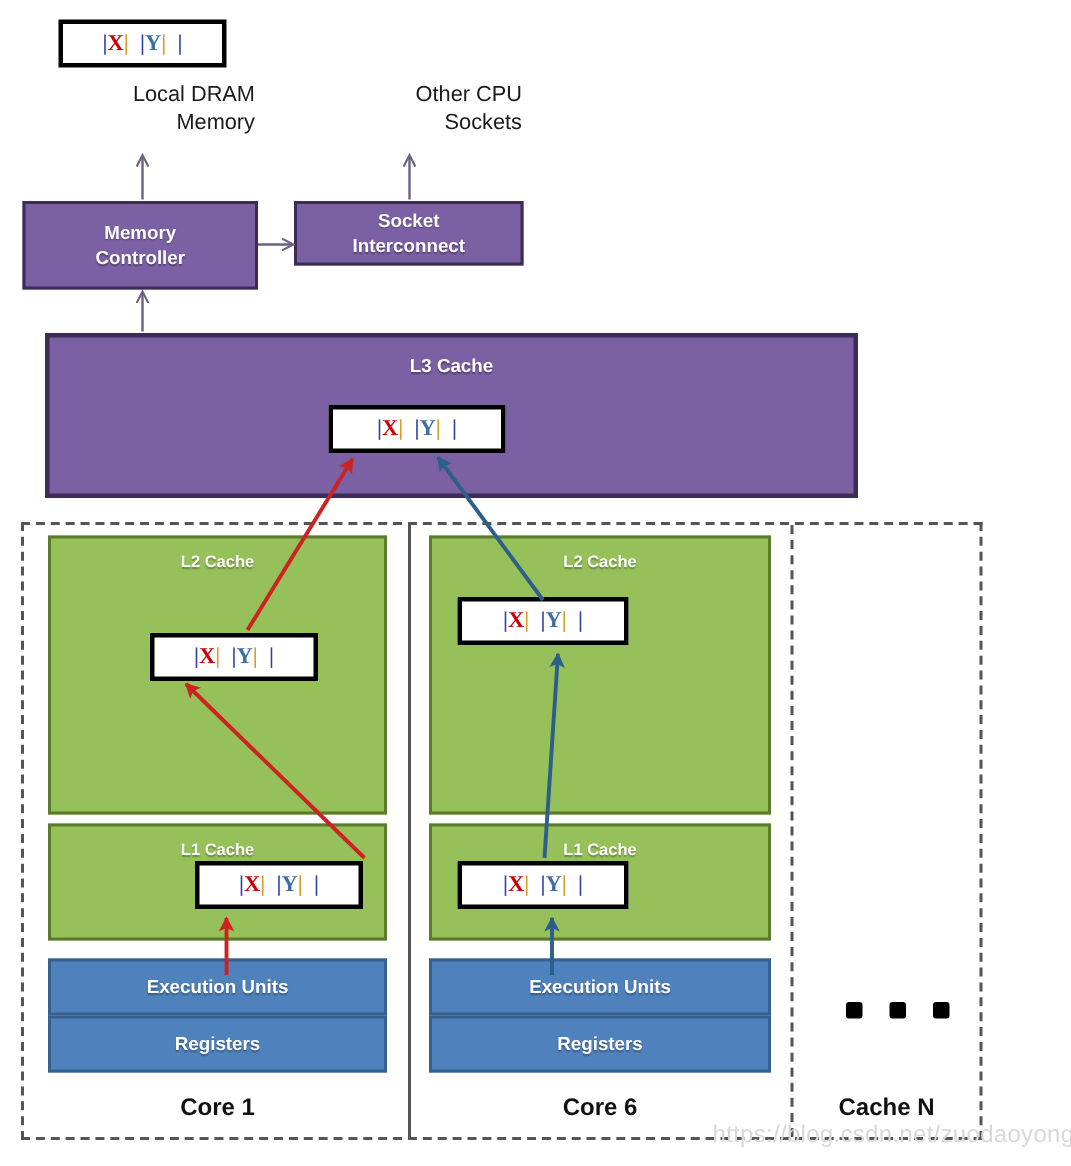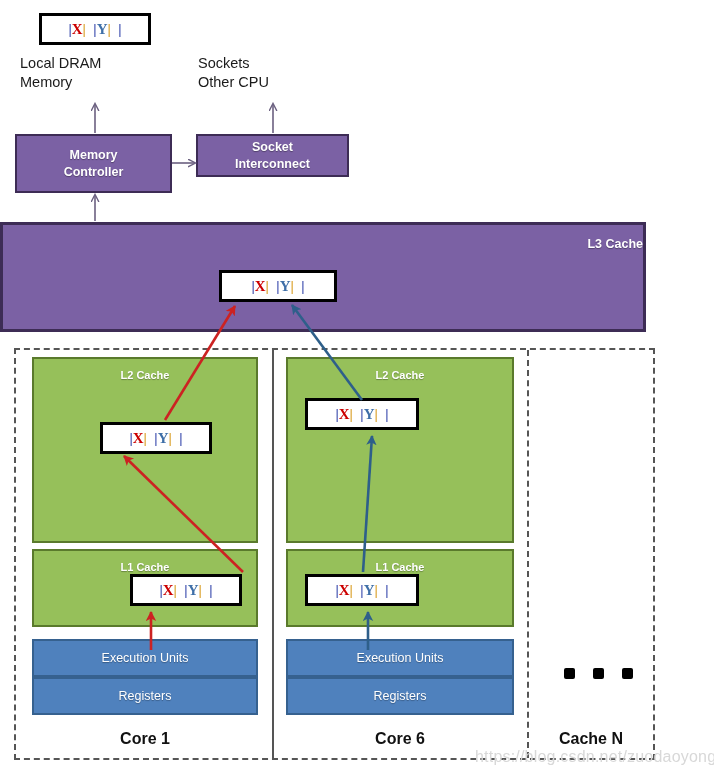--- a/index.html
+++ b/index.html
@@ -75,34 +75,34 @@
     text-align: center;
     text-shadow: 0 1px 1px rgba(0,0,0,.3);
   }
   .green .glabel { position:absolute; top:10px; left:0; right:0; }
 
   
   .blue {
     background: #4f81bd;
     border: 2px solid #36618f;
     color: #ffffff;
-    font-weight: normal;
+    font-weight: bold;
     font-size: 12.5px;
     display: flex;
     align-items: center;
     justify-content: center;
     text-align: center;
     text-shadow: 0 1px 1px rgba(0,0,0,.3);
   }
 
   
   .caption {
     color: #1a1a1a;
     font-size: 14.5px;
-    text-align: left;
+    text-align: right;
     line-height: 1.3;
   }
   .corelabel {
     color: #111111;
     font-size: 16px;
     font-weight: bold;
     text-align: center;
   }
 
   
@@ -156,39 +156,39 @@
   <div class="abs cacheline" style="left:39px; top:13px; width:112px; height:32px;">
     <span class="pipe">|</span><span class="xv">X</span><span class="pipe-o">|</span><span class="gap">  </span><span class="pipe">|</span><span class="yv">Y</span><span class="pipe-o">|</span><span class="gap">  </span><span class="pipe">|</span>
   </div>
 
   <div class="abs caption" style="left:20px; top:54px; width:150px;">
     <div>Local DRAM</div>
     <div>Memory</div>
   </div>
 
   <div class="abs caption" style="left:198px; top:54px; width:150px;">
+    <div>Other CPU</div>
     <div>Sockets</div>
-    <div>Other CPU</div>
   </div>
 
   <div class="abs purple" style="left:15px; top:134px; width:157px; height:59px;">
     <div>
       <div>Memory</div>
       <div>Controller</div>
     </div>
   </div>
 
   <div class="abs purple" style="left:196px; top:134px; width:153px; height:43px;">
     <div>
       <div>Socket</div>
       <div>Interconnect</div>
     </div>
   </div>
 
-  <div class="abs l3" style="left:0; top:222px; width:646px; height:110px;text-align:right;">
+  <div class="abs l3" style="left:30px; top:222px; width:542px; height:110px;">
     <div class="l3label">L3 Cache</div>
   </div>
 
   <div class="abs cacheline" style="left:219px; top:270px; width:118px; height:32px;">
     <span class="pipe">|</span><span class="xv">X</span><span class="pipe-o">|</span><span class="gap">  </span><span class="pipe">|</span><span class="yv">Y</span><span class="pipe-o">|</span><span class="gap">  </span><span class="pipe">|</span>
   </div>
 
   <div class="abs dashbox" style="left:14px; top:348px; width:641px; height:412px;"></div>
 
   <div class="abs vsolid" style="left:272px; top:350px; width:0; height:408px;"></div>

